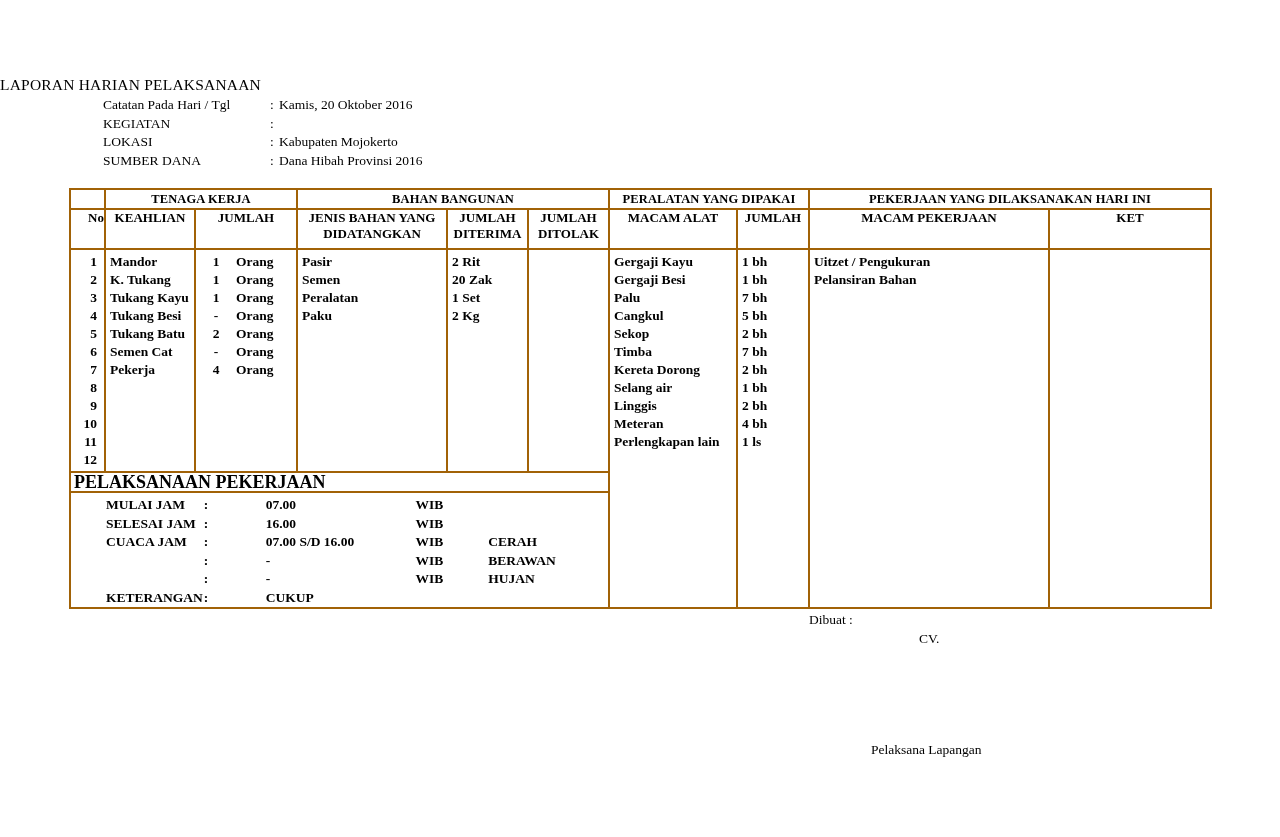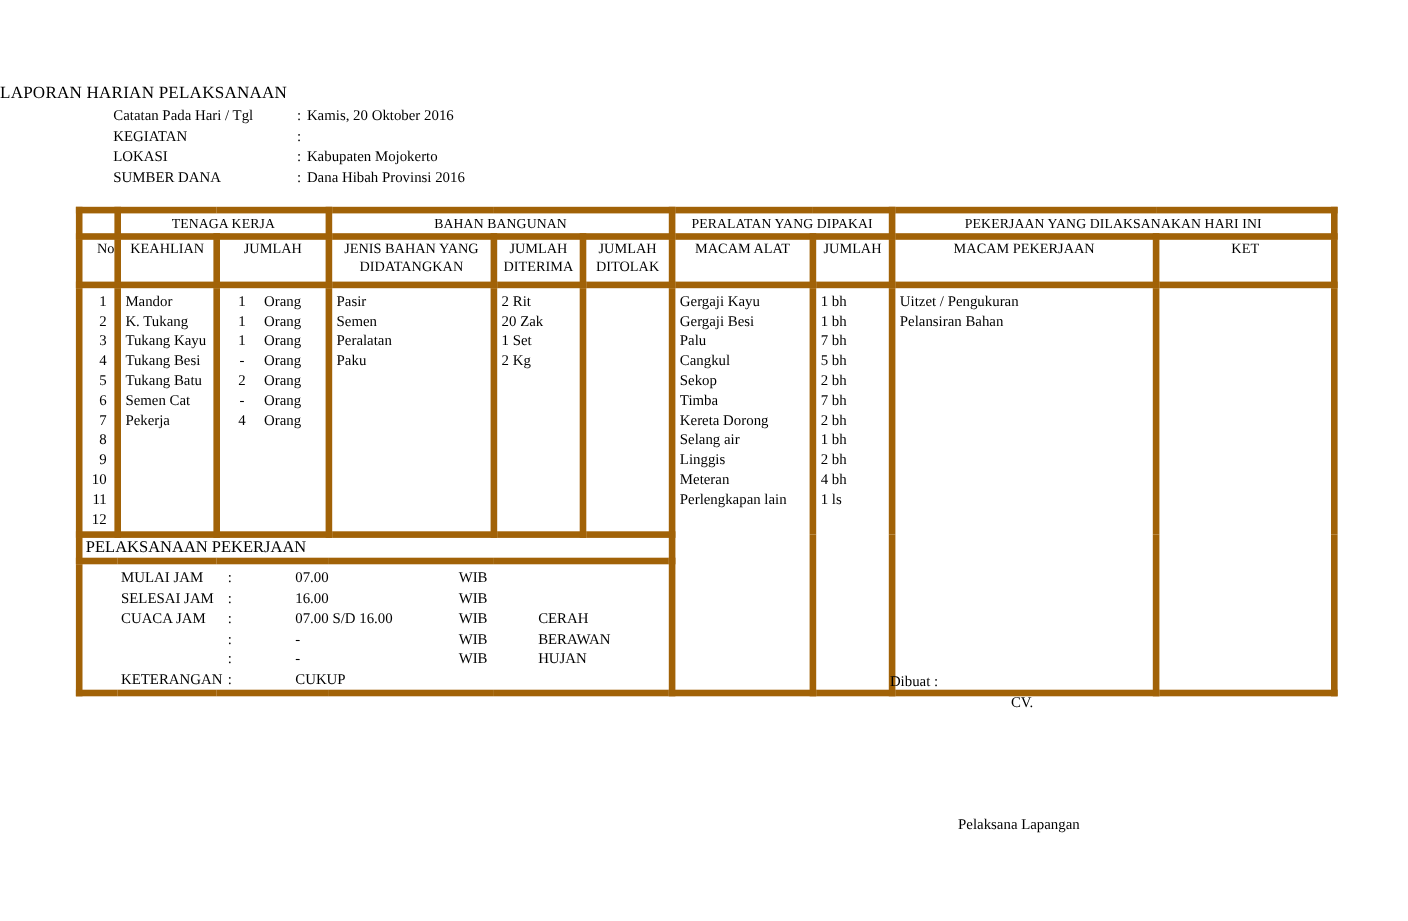--- a/index.html
+++ b/index.html
@@ -53,23 +53,23 @@
     top: 188px;
     width: 1141px;
   }
   table.grid {
     border-collapse: collapse;
     table-layout: fixed;
     width: 1141px;
     font-size: 13px;
   }
   table.grid td, table.grid th {
-    border: 6px solid #a16207;
+    border: 2px solid #a16207;
     padding: 0;
-    font-weight: normal;
+    font-weight: bold;
     vertical-align: top;
   }
   .hdr-group {
     text-align: center;
     height: 18px;
     line-height: 18px;
     font-size: 12.5px;
     letter-spacing: .1px;
   }
   .hdr-col {
@@ -98,21 +98,21 @@
 
   .jml-flex { display: flex; }
   .jml-qty { width: 40px; text-align: center; }
   .jml-unit { text-align: left; }
 
   
   .pp-title {
     height: 18px;
     line-height: 18px;
     padding-left: 3px !important;
-    font-size: 15px;
+    font-size: 18px;
     text-align: left;
   }
   .pp-body { padding: 0 !important; height: 112px; }
   .pp-list { font-size: 13.5px; line-height: 18.5px; padding-top: 3px; }
   .pp-row { display: flex; height: 18.5px; white-space: nowrap; }
   .pp-label { width: 133px; padding-left: 35px; box-sizing: border-box; }
   .pp-colon { width: 62px; }
   .pp-value { width: 150px; }
   .pp-wib   { width: 73px; }
   .pp-weather { width: 120px; }

